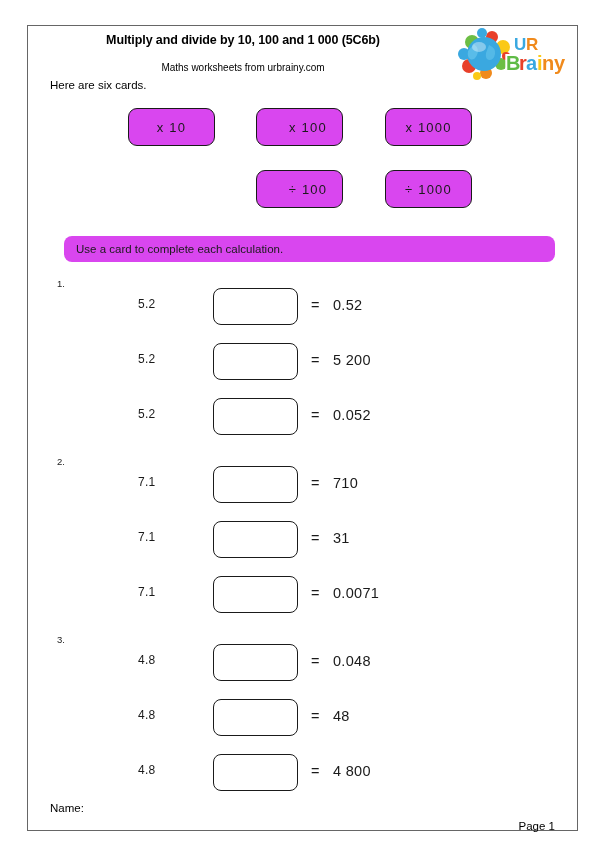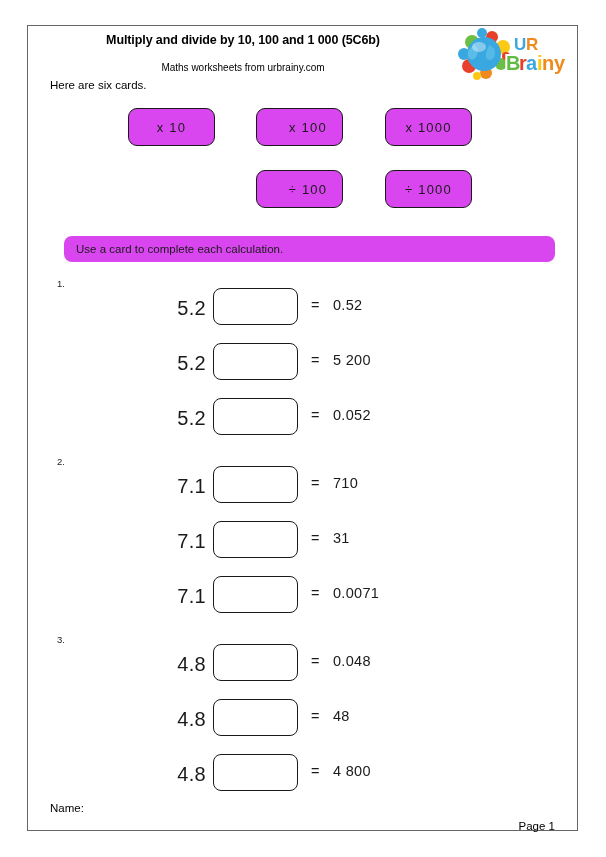--- a/index.html
+++ b/index.html
@@ -152,22 +152,22 @@
   }
   .calc-row.r1 { top: 14px; }
   .calc-row.r2 { top: 69px; }
   .calc-row.r3 { top: 124px; }
 
   .operand {
     position: absolute;
     left: 110px;
     width: 68px;
     top: 9px;
-    text-align: right;
-    font-size: 20px;
+    text-align: left;
+    font-size: 12px;
     letter-spacing: 0.3px;
     color: #1a1a1a;
   }
   .answer-box {
     position: absolute;
     left: 185px;
     top: 0;
     width: 85px;
     height: 37px;
     border: 1.4px solid #1a1a1a;

